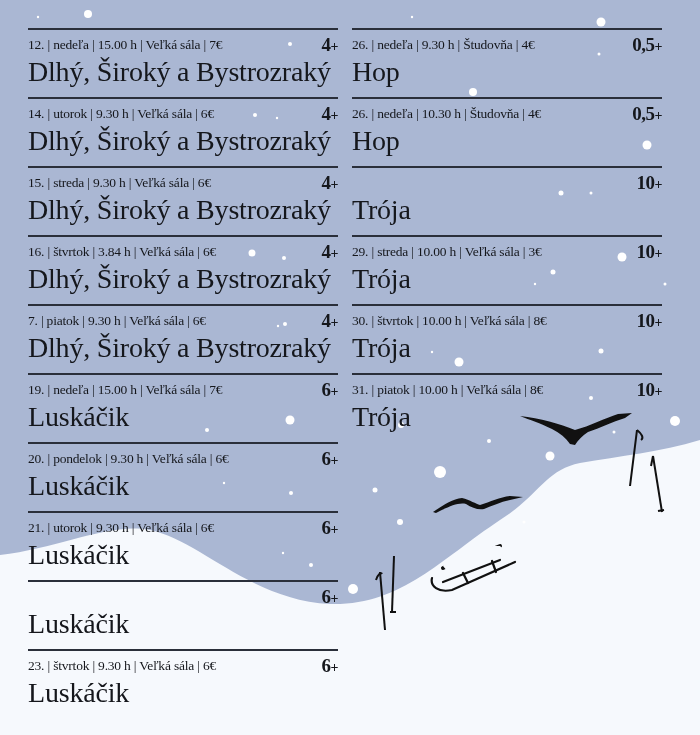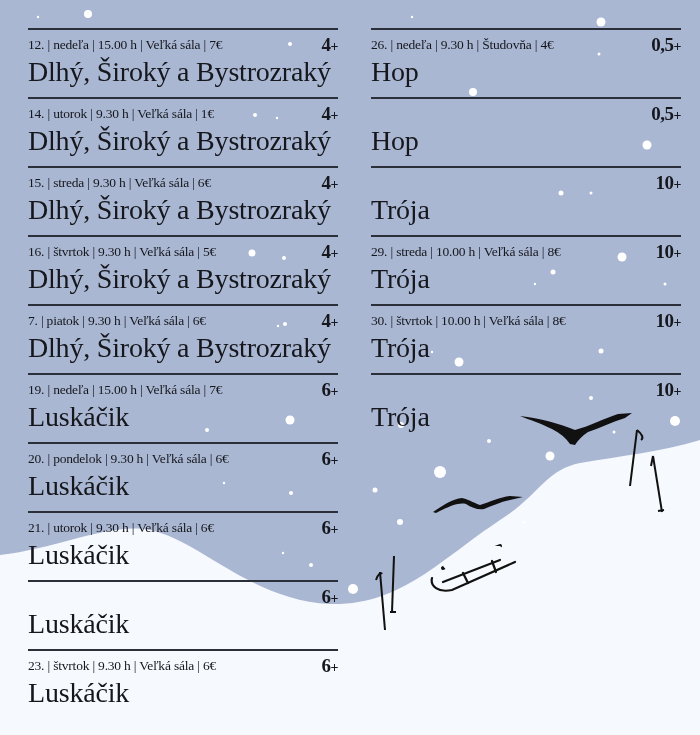--- a/index.html
+++ b/index.html
@@ -8,21 +8,21 @@
       position: relative;
       width: 700px; height: 735px;
       background: #aab7d3;
       font-family: "Liberation Serif", "DejaVu Serif", serif;
       color: #15171c;
       overflow: hidden;
     }
     .bg-svg { position: absolute; left: 0; top: 0; width: 700px; height: 735px; }
     .col { position: absolute; top: 28px; width: 310px; }
     .col-left { left: 28px; }
-    .col-right { left: 352px; margin-left: 19px; }
+    .col-right { left: 352px; }
     .event {
       position: relative;
       height: 69px;
       border-top: 2px solid #2a2f3a;
       box-sizing: border-box;
     }
     .meta {
       position: absolute; left: 0; top: 7px;
       font-size: 13.5px; letter-spacing: -0.2px;
       white-space: nowrap;
@@ -123,31 +123,31 @@
     </g>
   </svg>
 
   <div class="col col-left">
     <div class="event">
       <span class="meta">12. | nedeľa | 15.00 h | Veľká sála | 7€</span>
       <span class="age"><span>4</span><span class="plus">+</span></span>
       <span class="title">Dlhý, Široký a Bystrozraký</span>
     </div>
     <div class="event">
-      <span class="meta">14. | utorok | 9.30 h | Veľká sála | 1€</span>
+      <span class="meta">14. | utorok | 9.30 h | Veľká sála | 6€</span>
       <span class="age"><span>4</span><span class="plus">+</span></span>
       <span class="title">Dlhý, Široký a Bystrozraký</span>
     </div>
     <div class="event">
       <span class="meta">15. | streda | 9.30 h | Veľká sála | 6€</span>
       <span class="age"><span>4</span><span class="plus">+</span></span>
       <span class="title">Dlhý, Široký a Bystrozraký</span>
     </div>
     <div class="event">
-      <span class="meta">16. | štvrtok | 9.30 h | Veľká sála | 5€</span>
+      <span class="meta">16. | štvrtok | 3.84 h | Veľká sála | 6€</span>
       <span class="age"><span>4</span><span class="plus">+</span></span>
       <span class="title">Dlhý, Široký a Bystrozraký</span>
     </div>
     <div class="event">
       <span class="meta">7. | piatok | 9.30 h | Veľká sála | 6€</span>
       <span class="age"><span>4</span><span class="plus">+</span></span>
       <span class="title">Dlhý, Široký a Bystrozraký</span>
     </div>
     <div class="event">
       <span class="meta">19. | nedeľa | 15.00 h | Veľká sála | 7€</span>
@@ -175,36 +175,38 @@
     </div>
   </div>
 
   <div class="col col-right">
     <div class="event">
       <span class="meta">26. | nedeľa | 9.30 h | Študovňa | 4€</span>
       <span class="age"><span>0,5</span><span class="plus">+</span></span>
       <span class="title">Hop</span>
     </div>
     <div class="event">
+      <span class="meta">26. | nedeľa | 10.30 h | Študovňa | 4€</span>
       <span class="age"><span>0,5</span><span class="plus">+</span></span>
       <span class="title">Hop</span>
     </div>
     <div class="event">
       <span class="age"><span>10</span><span class="plus">+</span></span>
       <span class="title">Trója</span>
     </div>
     <div class="event">
-      <span class="meta">29. | streda | 10.00 h | Veľká sála | 8€</span>
+      <span class="meta">29. | streda | 10.00 h | Veľká sála | 3€</span>
       <span class="age"><span>10</span><span class="plus">+</span></span>
       <span class="title">Trója</span>
     </div>
     <div class="event">
       <span class="meta">30. | štvrtok | 10.00 h | Veľká sála | 8€</span>
       <span class="age"><span>10</span><span class="plus">+</span></span>
       <span class="title">Trója</span>
     </div>
     <div class="event">
+      <span class="meta">31. | piatok | 10.00 h | Veľká sála | 8€</span>
       <span class="age"><span>10</span><span class="plus">+</span></span>
       <span class="title">Trója</span>
     </div>
   </div>
 
 </div>
 
 </body></html>

